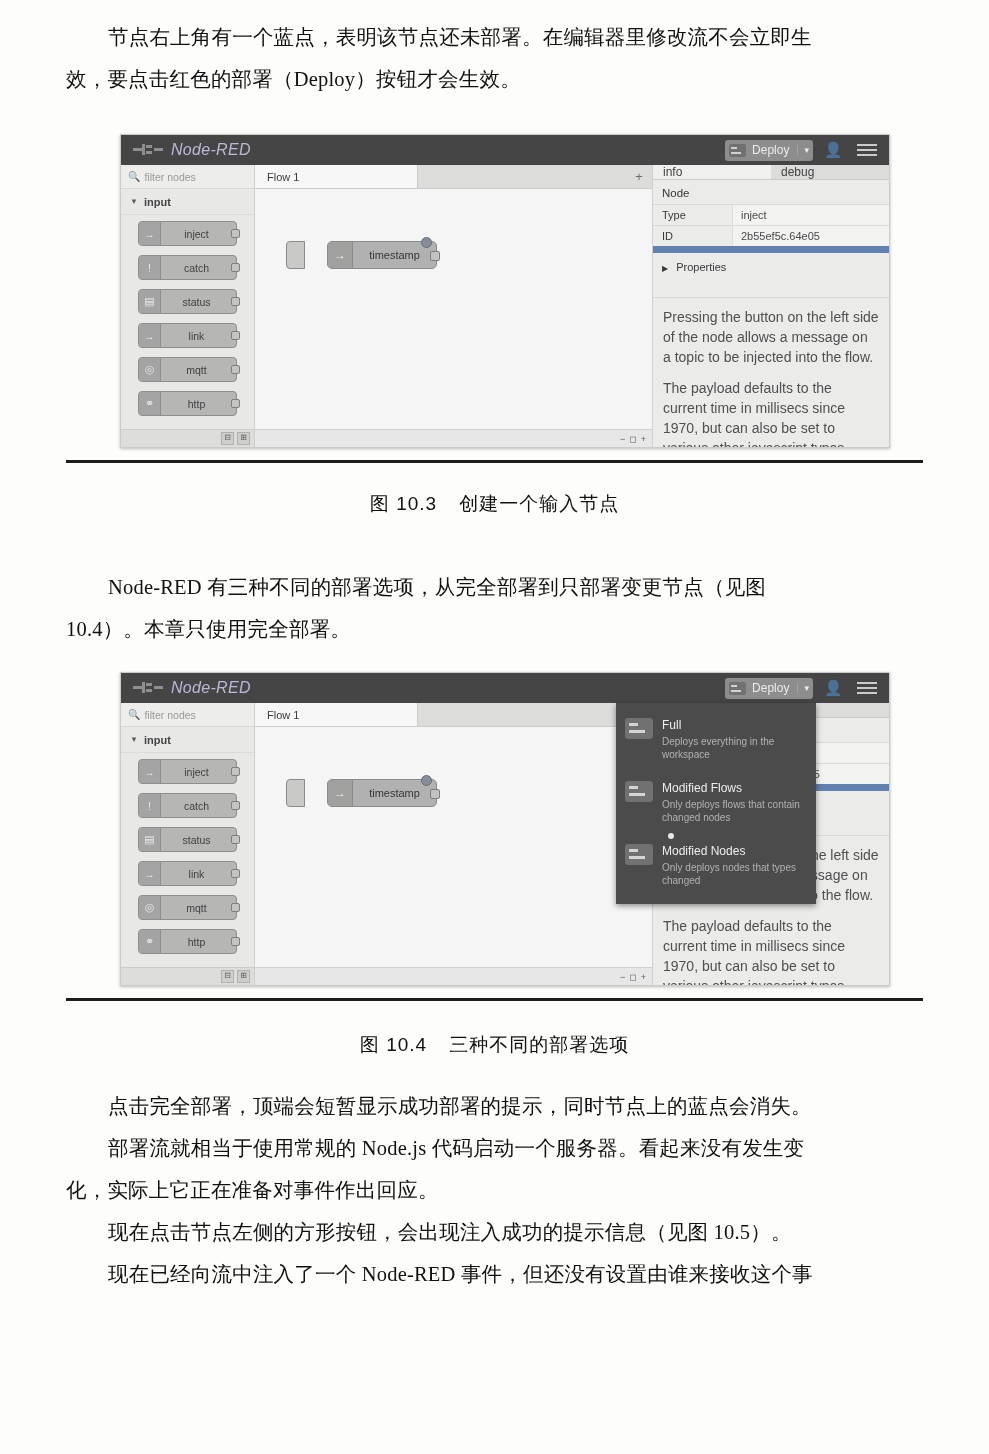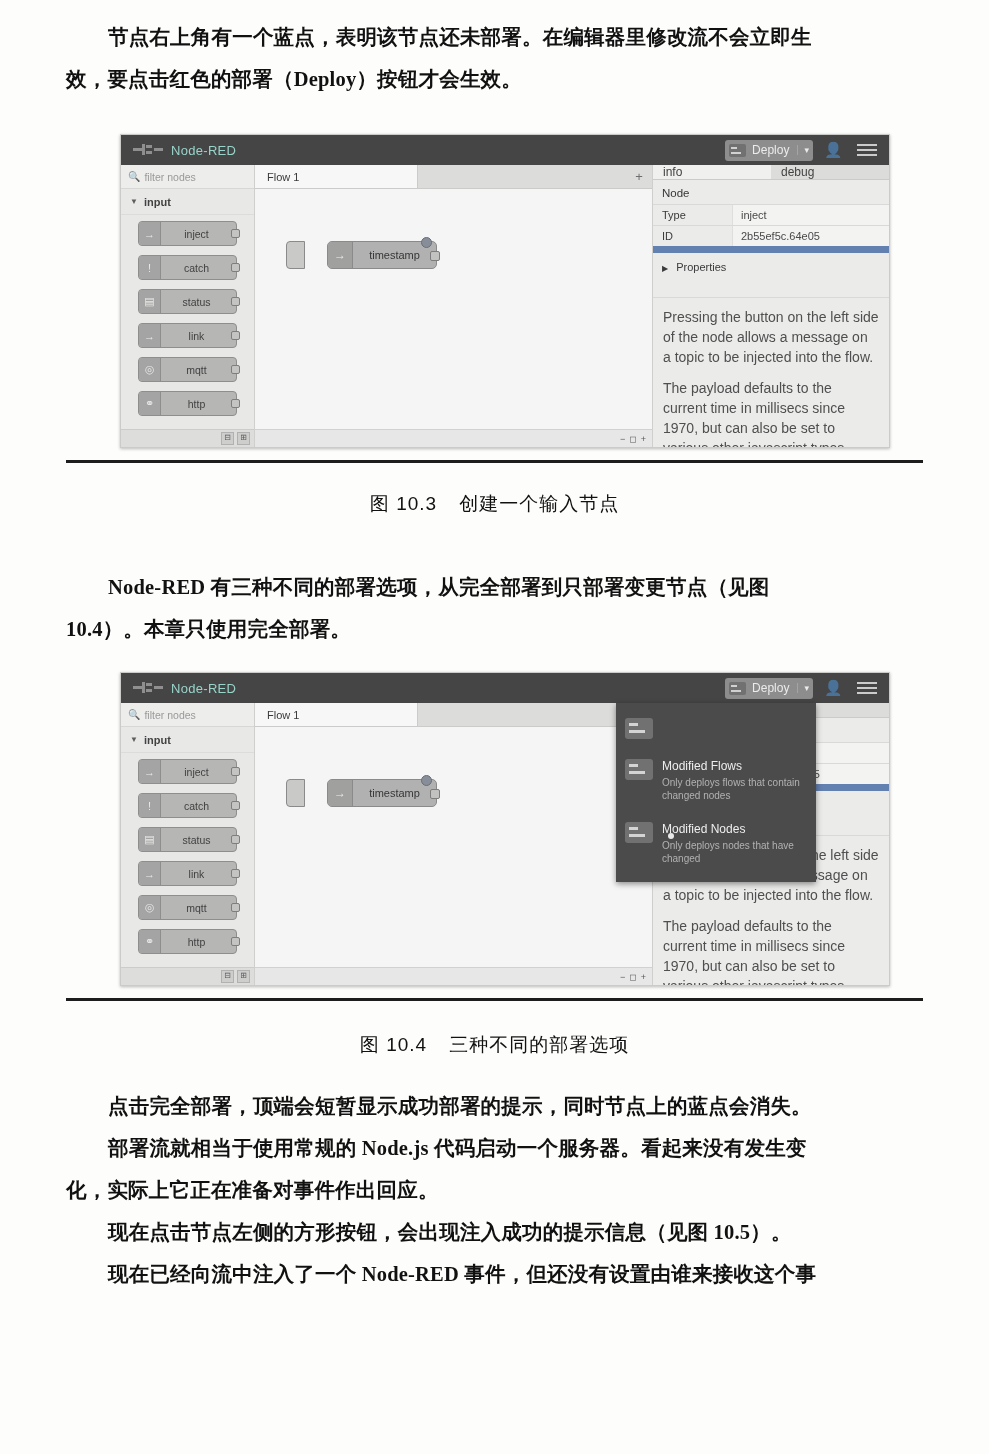--- a/index.html
+++ b/index.html
@@ -13,21 +13,20 @@
   }
   .page { position:relative; width:989px; height:1454px; padding:0; }
 
   
   .para {
     font-size:20.5px;
     line-height:42px;
     text-align:justify;
     margin:0;
     letter-spacing:0.2px;
-    font-weight:bold;
   }
   .para .ind { display:inline-block; width:42px; }
   .block-text { padding:0 66px 0 66px; }
 
   .figcap {
     text-align:center;
     font-size:19px;
     font-family:"Liberation Sans", sans-serif;
     margin:0;
     letter-spacing:1px;
@@ -54,21 +53,21 @@
     align-items:center;
     color:#d8d8d8;
     font-size:12.5px;
     position:relative;
   }
   .logo-wrap { display:flex; align-items:center; margin-left:12px; }
   .logo {
     width:30px; height:14px; position:relative; margin-right:8px;
   }
   .logo .bar { position:absolute; background:#8f8f8f; }
-  .brand { font-size:13px; color:#5eead4; letter-spacing:.3px; }
+  .brand { font-size:16px; color:#c4b5fd; letter-spacing:.3px;font-style:italic; }
 
   .hdr-right { position:absolute; right:6px; top:0; height:30px; display:flex; align-items:center; }
   .deploy {
     display:flex; align-items:center;
     background:#8d8d8d;
     color:#f2f2f2;
     height:21px;
     border-radius:3px;
     font-size:12px;
     padding:0 4px 0 4px;
@@ -476,33 +475,37 @@
         <div class="help">
           <p>Pressing the button on the left side of the node allows a message on a topic to be injected into the flow.</p>
           <p>The payload defaults to the current time in millisecs since 1970, but can also be set to various other javascript types.</p>
         </div>
       </div>
     </div>
 
     <div class="dd">
       <div class="dd-item">
         <span class="dd-ico"></span>
+        <span class="dd-txt">
+          <span class="dd-ttl" style="display:block;">Full</span>
+          <span class="dd-sub" style="display:block;">Deploys everything in the workspace</span>
+        </span>
       </div>
       <div class="dd-item">
         <span class="dd-ico"></span>
         <span class="dd-txt">
           <span class="dd-ttl" style="display:block;">Modified Flows</span>
           <span class="dd-sub" style="display:block;">Only deploys flows that contain changed nodes</span>
         </span>
       </div>
       <div class="dd-item">
         <span class="dd-ico"></span>
         <span class="dd-txt">
           <span class="dd-ttl" style="display:block;">Modified Nodes</span>
-          <span class="dd-sub" style="display:block;">Only deploys nodes that have changed</span>
+          <span class="dd-sub" style="display:block;">Only deploys nodes that types changed</span>
         </span>
       </div>
       <span class="dd-mark"></span>
     </div>
   </div>
 
   <div class="rule" style="position:absolute; top:998px; left:0; width:857px;"></div>
 
   <p class="figcap" style="position:absolute; top:1032px; left:0; width:989px;">
     <span>图 10.4</span><span class="gap"></span><span>三种不同的部署选项</span>

